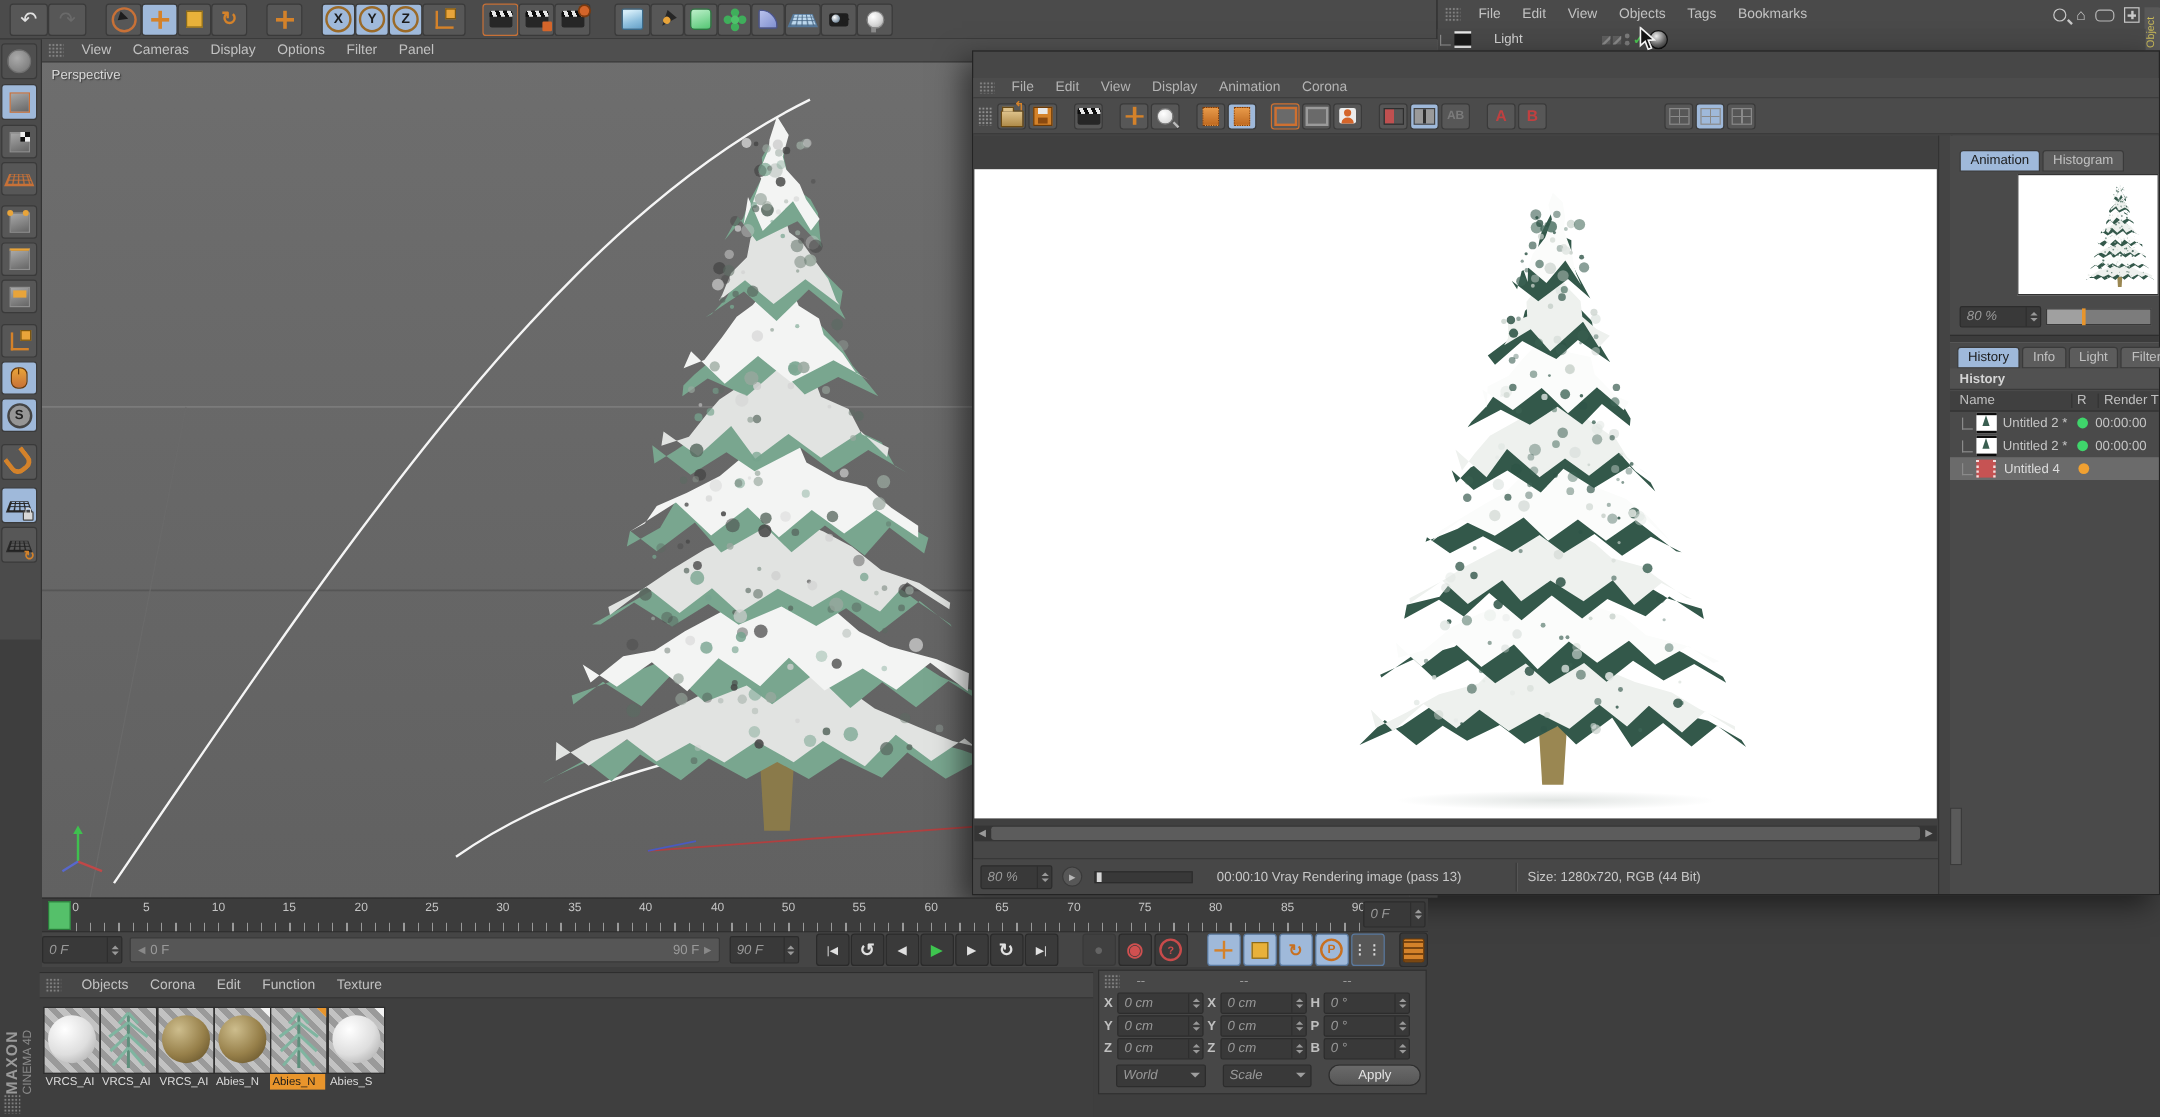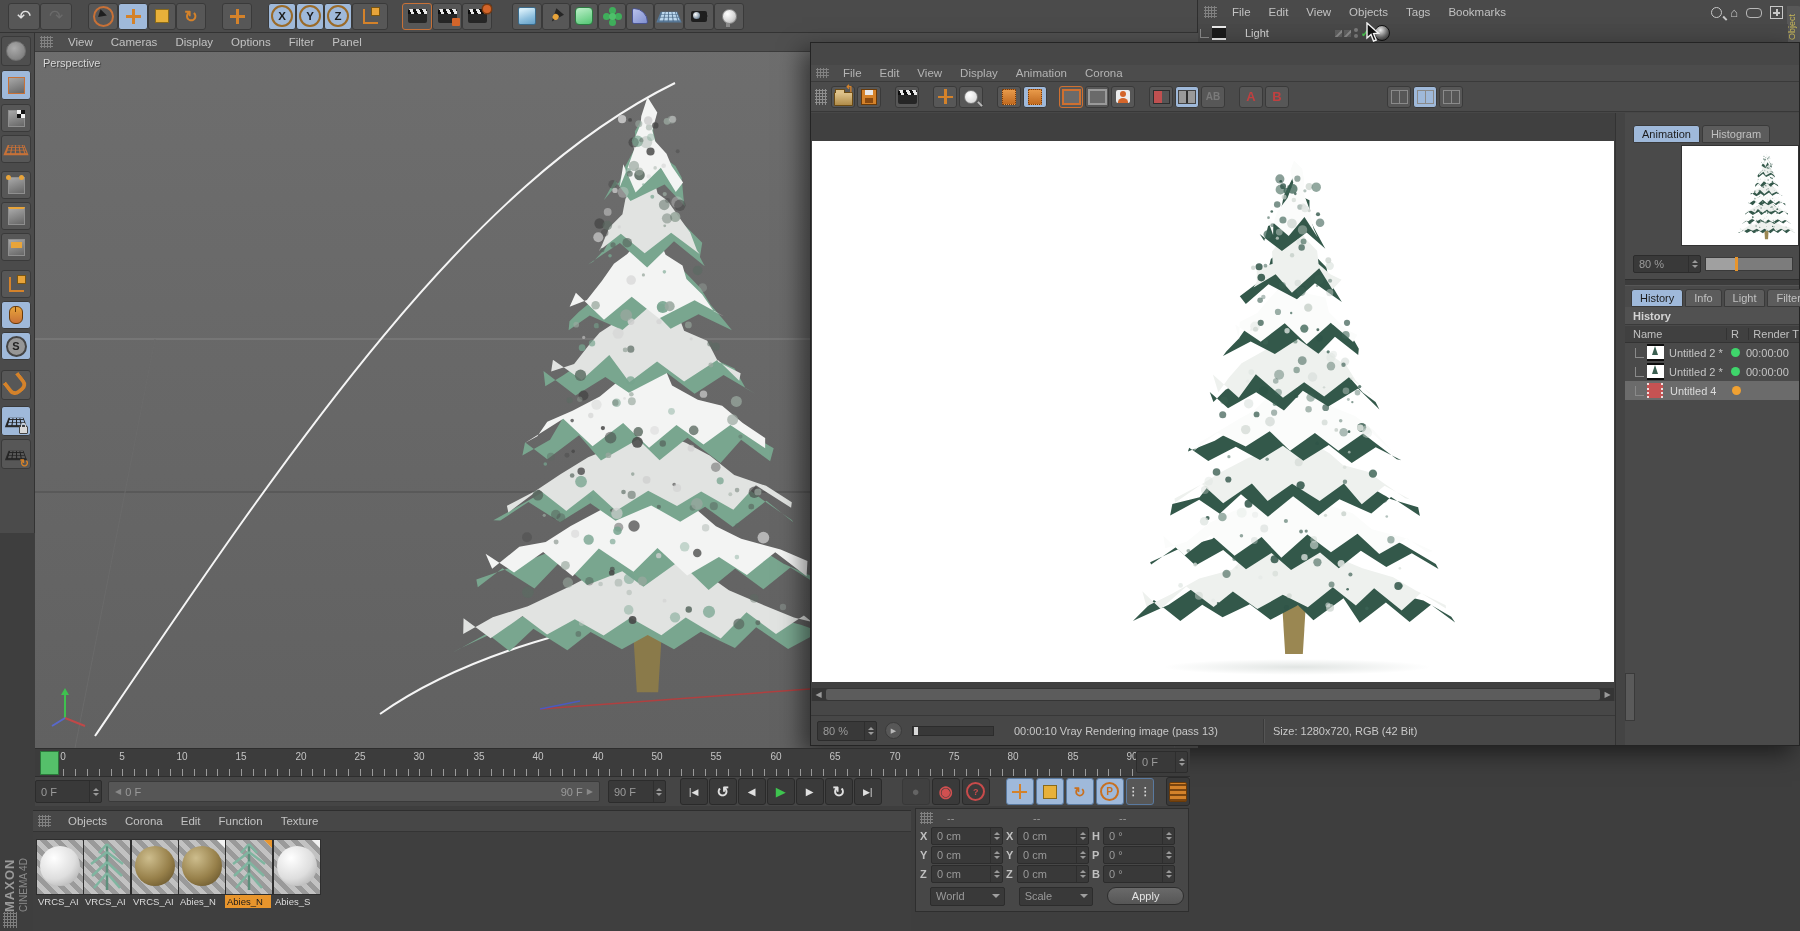--- a/index.html
+++ b/index.html
@@ -15,21 +15,21 @@
         background-size:3px 3px;opacity:.8;}
   .vgrip{width:12px;height:20px;background-image:radial-gradient(#8f8f8f 1px,transparent 1.2px);background-size:3px 3px;}
   
   .st{width:11px;height:100%;display:flex;flex-direction:column;align-items:center;justify-content:center;border-left:1px solid #2e2e2e;}
   .st i{display:block;width:0;height:0;border:3px solid transparent;}
   .st i.up{border-bottom-color:#9a9a9a;margin-bottom:2px;}
   .st i.dn{border-top-color:#9a9a9a;}
   .caret{width:0;height:0;border:4px solid transparent;border-top-color:#9f9f9f;margin-left:6px;position:relative;top:2px;}
   
   .field{background:#393939;border:1px solid #2c2c2c;border-radius:2px;display:flex;align-items:center;color:#9a9a9a;}
-  .field .val{flex:1;padding:0 5px;white-space:nowrap;overflow:hidden;}
+  .field .val{flex:1;padding:0 5px;white-space:nowrap;overflow:hidden;font-style:italic;}
   
   .i-cross{position:relative;width:15px;height:15px;}
   .i-cross:before,.i-cross:after{content:"";position:absolute;background:#d4822a;}
   .i-cross:before{left:6.5px;top:0;width:2.5px;height:15px;}
   .i-cross:after{top:6.5px;left:0;width:15px;height:2.5px;}
   .i-square{width:12px;height:12px;background:#e8b13a;border:1px solid #8a6a1a;}
   .i-livesel{width:17px;height:17px;border:2px solid #c87137;border-radius:50%;position:relative;}
   .i-livesel:after{content:"";position:absolute;left:4px;top:3px;border:4px solid transparent;border-left:8px solid #1e1e1e;transform:rotate(18deg);}
   .i-ring{width:18px;height:18px;border:2.5px solid #9a6a28;border-radius:50%;display:flex;align-items:center;justify-content:center;
           font-weight:bold;font-size:11.5px;color:#1c1c1c;}
@@ -790,21 +790,21 @@
           </span>
       </div>
       <div class="btn" style="width:17px;height:17px;border-radius:50%;margin-left:8px;">
         <span style="font-size:7px;color:#b8b8b8;">▶</span>
       </div>
       <div style="width:80px;height:8px;background:#383838;border:1px solid #2c2c2c;margin-left:10px;position:relative;">
         <span style="position:absolute;left:1px;top:0;width:4px;height:8px;background:#d8d8d8;"></span>
       </div>
       <span style="margin-left:20px;color:#c8c8c8;">00:00:10 Vray Rendering image (pass 13)</span>
       <span style="position:absolute;left:452px;top:3px;height:24px;border-left:1px solid #3a3a3a;border-right:1px solid #555;"></span>
-      <span style="position:absolute;left:462px;color:#c8c8c8;">Size: 1280x720, RGB (42 Bit)</span>
+      <span style="position:absolute;left:462px;color:#c8c8c8;">Size: 1280x720, RGB (44 Bit)</span>
     </div>
 
     <div class="abs" style="left:804px;top:70px;width:10px;height:632px;background:#444;border-left:1px solid #333;border-right:1px solid #333;"></div>
 
     <div class="abs" style="left:814px;top:70px;width:174px;height:632px;background:#4a4a4a;">
 
       <div class="abs flex" style="left:8px;top:12px;gap:2px;">
         <span class="tab sel">Animation</span>
         <span class="tab">Histogram</span>
       </div>

